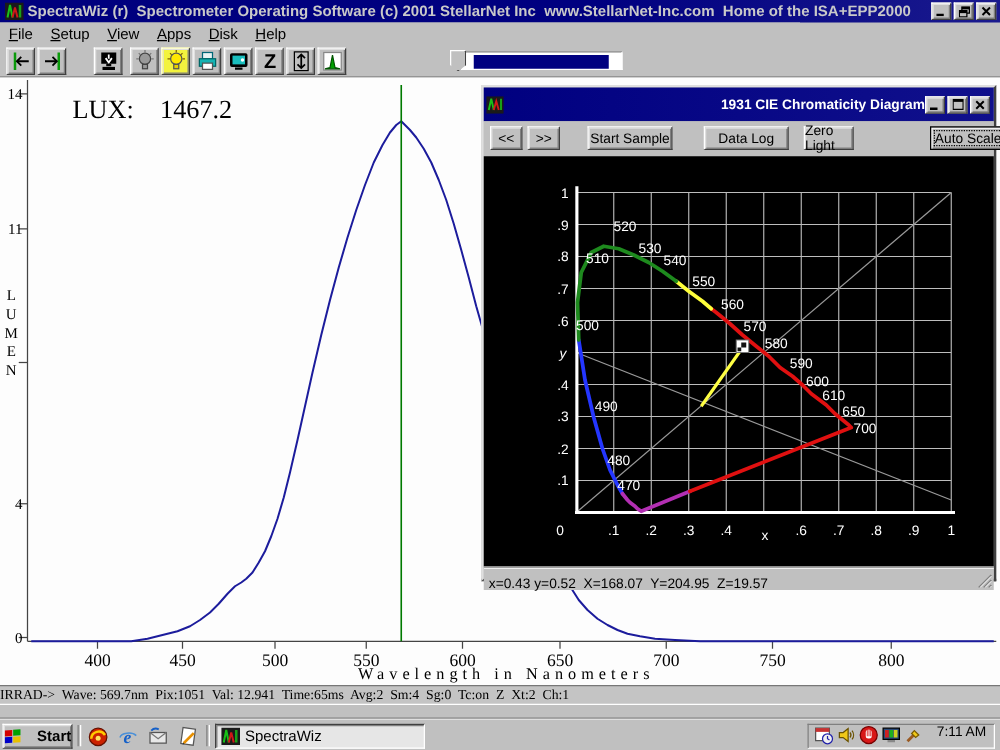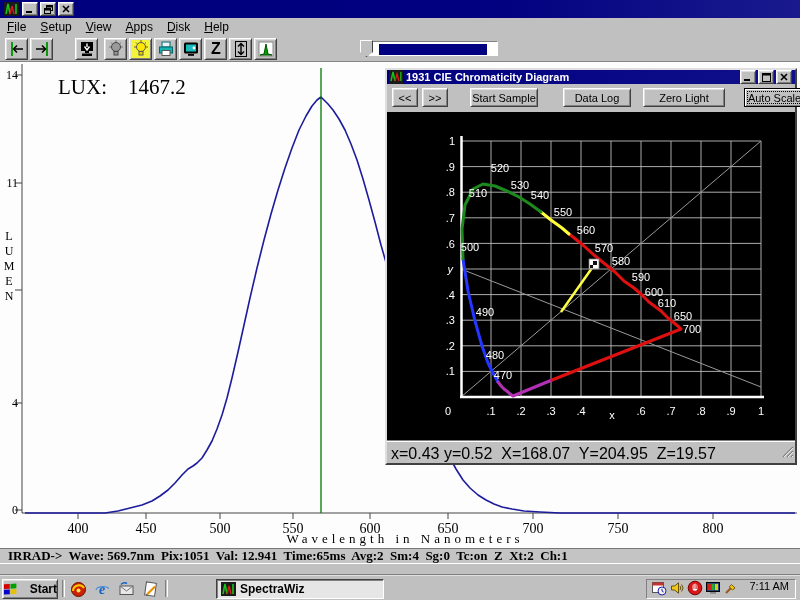--- a/index.html
+++ b/index.html
@@ -44,57 +44,57 @@
 
   
   #main-plot-svg { position:absolute; left:0; top:62px; width:800px; height:486px;
     background:#fdfdfd; z-index:1; }
 
   
   #cie-window { position:absolute; left:385px; top:68px; width:412px; height:397px; z-index:5;
     background:#c0c0c0;
     border-top:2px solid #dfdfdf; border-left:2px solid #dfdfdf;
     border-right:2px solid #404040; border-bottom:2px solid #404040; }
-  #cie-titlebar { height:14px; background:linear-gradient(90deg,#000080,#10108c);
-    display:flex; align-items:center; padding:0 2px; }
+  #cie-titlebar { height:27px; background:linear-gradient(90deg,#000080,#10108c);
+    display:flex; align-items:center; padding:0 2px;text-align:right; }
   #cie-titlebar .app-icon { width:14px; height:14px; margin-right:3px; }
   #cie-title-text { color:#fff; font-size:11px; font-weight:bold; flex:1 1 auto; white-space:pre; }
   #cie-toolbar { position:relative; height:28px; background:#c0c0c0; }
   .cie-btn { position:absolute; top:4px; height:19px; font-size:11px; color:#000; }
   .cie-btn.focused { outline:1px dotted #000; outline-offset:-4px;
     border:1px solid #000; box-shadow: inset 1px 1px 0 #fff, inset -1px -1px 0 #808080; }
   #cie-client { position:relative; width:408px; height:328px; background:#000; overflow:hidden; }
   #cie-svg { width:408px; height:328px; display:block; }
   #cie-status { position:relative; height:19px; background:#c0c0c0; display:flex; align-items:center;
     border-top:1px solid #808080; box-shadow: inset 0 1px 0 #ffffff; }
-  #cie-status span { font-size:16px; padding-left:4px; white-space:pre; color:#000;margin-top:8px; }
+  #cie-status span { font-size:11px; padding-left:4px; white-space:pre; color:#000;margin-top:8px; }
   #cie-grip { position:absolute; right:1px; bottom:1px; width:13px; height:13px; }
 
   
   #main-status { position:absolute; left:0; top:548px; width:800px; height:16px;
     background:#c4c4c4; border-top:1px solid #777; border-bottom:1px solid #fff;
     display:flex; align-items:center; z-index:2; }
-  #main-status span { font-family:"Liberation Serif","DejaVu Serif",serif; font-size:13px;
-    padding-left:8px; white-space:pre; color:#000;font-weight:bold; }
+  #main-status span { font-family:"Liberation Serif","DejaVu Serif",serif; font-size:11px;
+    padding-left:0; white-space:pre; color:#000; }
 
   
   #taskbar { position:absolute; left:0; top:575px; width:800px; height:25px; background:#c0c0c0;
     border-top:1px solid #dfdfdf; box-shadow:0 -1px 0 #808080; z-index:6; }
   #start-button { position:absolute; left:2px; top:3px; width:56px; height:20px;
     font-weight:bold; font-size:12px; gap:12px; }
   .tb-divider { position:absolute; top:4px; width:3px; height:17px;
     border-left:1px solid #808080; border-right:1px solid #fff; }
   .ql-btn { position:absolute; top:3px; width:21px; height:20px; background:transparent;
     border:none; box-shadow:none; display:flex; align-items:center; justify-content:center; }
   #task-spectrawiz { position:absolute; left:172px; top:3px; width:168px; height:20px;
     background:#e6e6e6;
     border-top:1px solid #404040; border-left:1px solid #404040;
     border-right:1px solid #ffffff; border-bottom:1px solid #ffffff;
     box-shadow: inset 1px 1px 0 #808080; display:flex; align-items:center; gap:4px; padding-left:4px;
-    font-weight:bold; font-size:12px;margin-left:44px; }
+    font-weight:normal; font-size:12px; }
   #sys-tray { position:absolute; left:646px; top:3px; width:150px; height:20px;
     border-top:1px solid #808080; border-left:1px solid #808080;
     border-right:1px solid #ffffff; border-bottom:1px solid #ffffff;
     display:flex; padding:0 4px; gap:2px; }
   #tray-clock { margin-left:auto; font-size:11px; padding-right:2px; }
 
   svg text { user-select:none; }
 </style>
 </head>
 <body>
@@ -103,20 +103,21 @@
 
   <div id="titlebar">
     <span class="app-icon">
       <svg viewBox="0 0 15 14" width="15" height="14">
           <rect width="15" height="14" fill="#1a1a1a"></rect>
           <path d="M2,12 L4,2 L6,12" stroke="#18c018" stroke-width="1.6" fill="none"></path>
           <path d="M6,12 L8,4 L10,12" stroke="#d01818" stroke-width="1.6" fill="none"></path>
           <rect x="11" y="2" width="2" height="10" fill="#18a018"></rect>
         </svg>
     </span>
+    <span id="title-text">SpectraWiz (r)  Spectrometer Operating Software (c) 2001 StellarNet Inc  www.StellarNet-Inc.com  Home of the ISA+EPP2000</span>
     <span class="tb-btns">
       <span class="btn98 tb-btn">
           <svg width="8" height="8" viewBox="0 0 8 8">
             <rect x="0" y="6" width="6" height="2" fill="#000"></rect>
           </svg>
         </span>
       <span class="btn98 tb-btn">
           <svg width="9" height="9" viewBox="0 0 9 9">
             <rect x="2.5" y="0.5" width="6" height="5" fill="#c0c0c0" stroke="#000"></rect>
             <rect x="2.5" y="0.5" width="6" height="2" fill="#000"></rect>
@@ -288,21 +289,21 @@
               <path d="M1,1 L7,7 M7,1 L1,7" stroke="#000" stroke-width="1.6"></path>
             </svg>
           </span>
       </span>
     </div>
     <div id="cie-toolbar">
       <span class="btn98 cie-btn" style="left:5px;width:26px">&lt;&lt;</span>
       <span class="btn98 cie-btn" style="left:35px;width:26px">&gt;&gt;</span>
       <span class="btn98 cie-btn" style="left:83px;width:68px">Start Sample</span>
       <span class="btn98 cie-btn" style="left:176px;width:68px">Data Log</span>
-      <span class="btn98 cie-btn" style="left:256px;width:82px">Zero Light</span>
+      <span class="btn98 cie-btn" style="left:256px;width:40px">Zero Light</span>
       <span class="btn98 cie-btn focused" style="left:357px;width:61px">Auto Scale</span>
     </div>
     <div id="cie-client">
       <svg id="cie-svg" viewBox="0 0 408 328">
           <line x1="104" y1="29" x2="104" y2="285" stroke="#bdbdbd" stroke-width="0.9"></line>
           <line x1="134" y1="29" x2="134" y2="285" stroke="#bdbdbd" stroke-width="0.9"></line>
           <line x1="164" y1="29" x2="164" y2="285" stroke="#bdbdbd" stroke-width="0.9"></line>
           <line x1="194" y1="29" x2="194" y2="285" stroke="#bdbdbd" stroke-width="0.9"></line>
           <line x1="224" y1="29" x2="224" y2="285" stroke="#bdbdbd" stroke-width="0.9"></line>
           <line x1="254" y1="29" x2="254" y2="285" stroke="#bdbdbd" stroke-width="0.9"></line>

